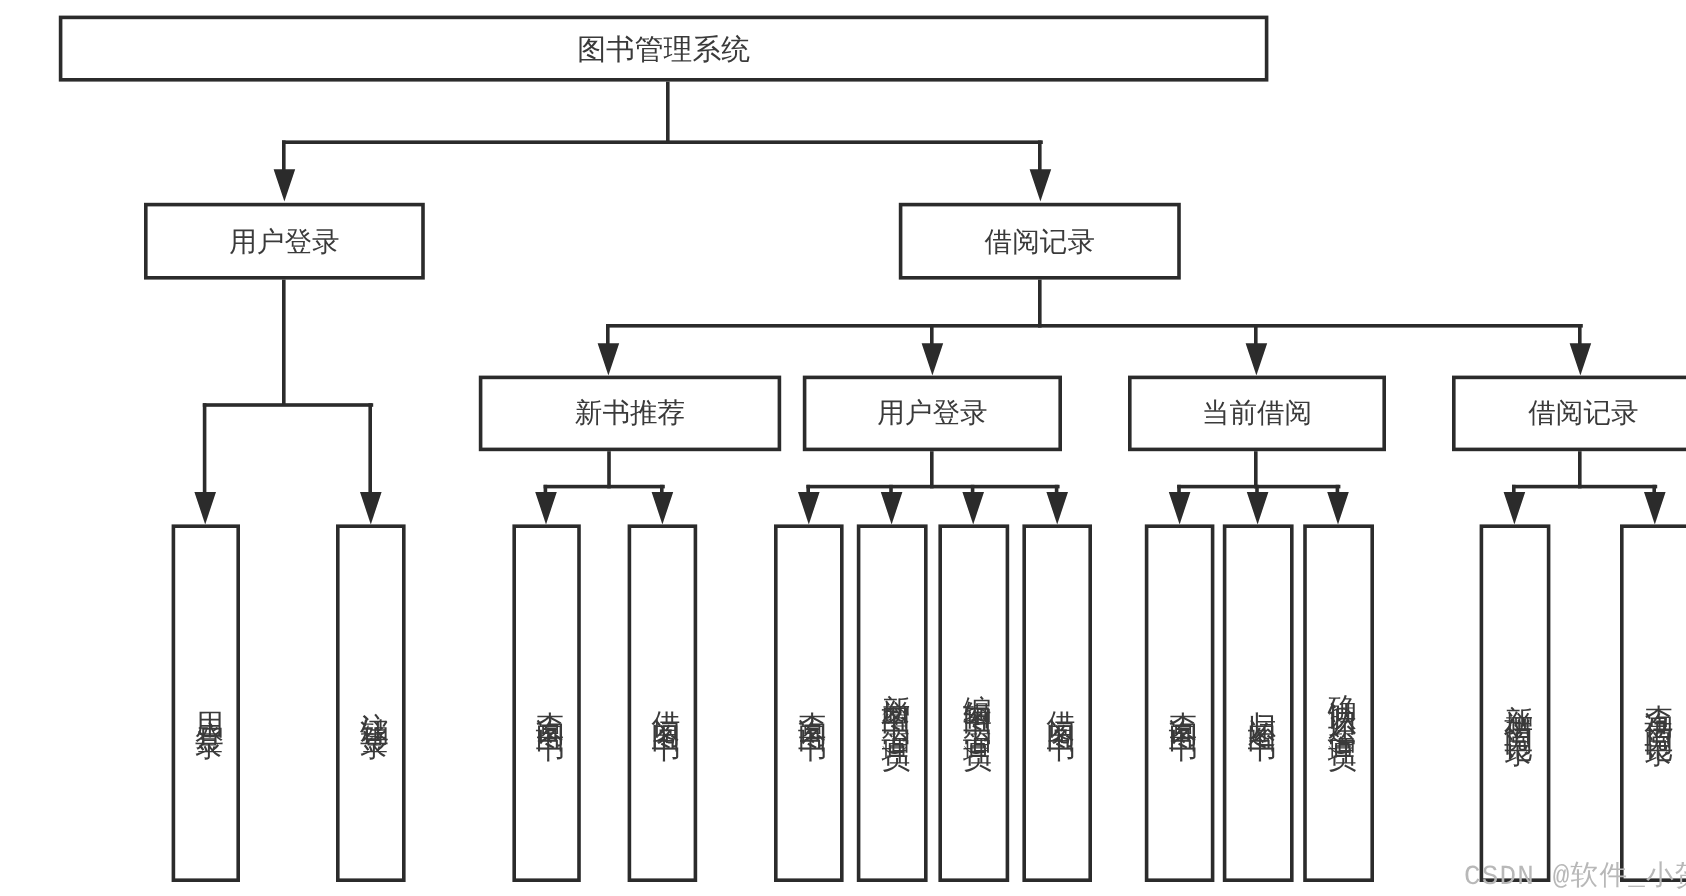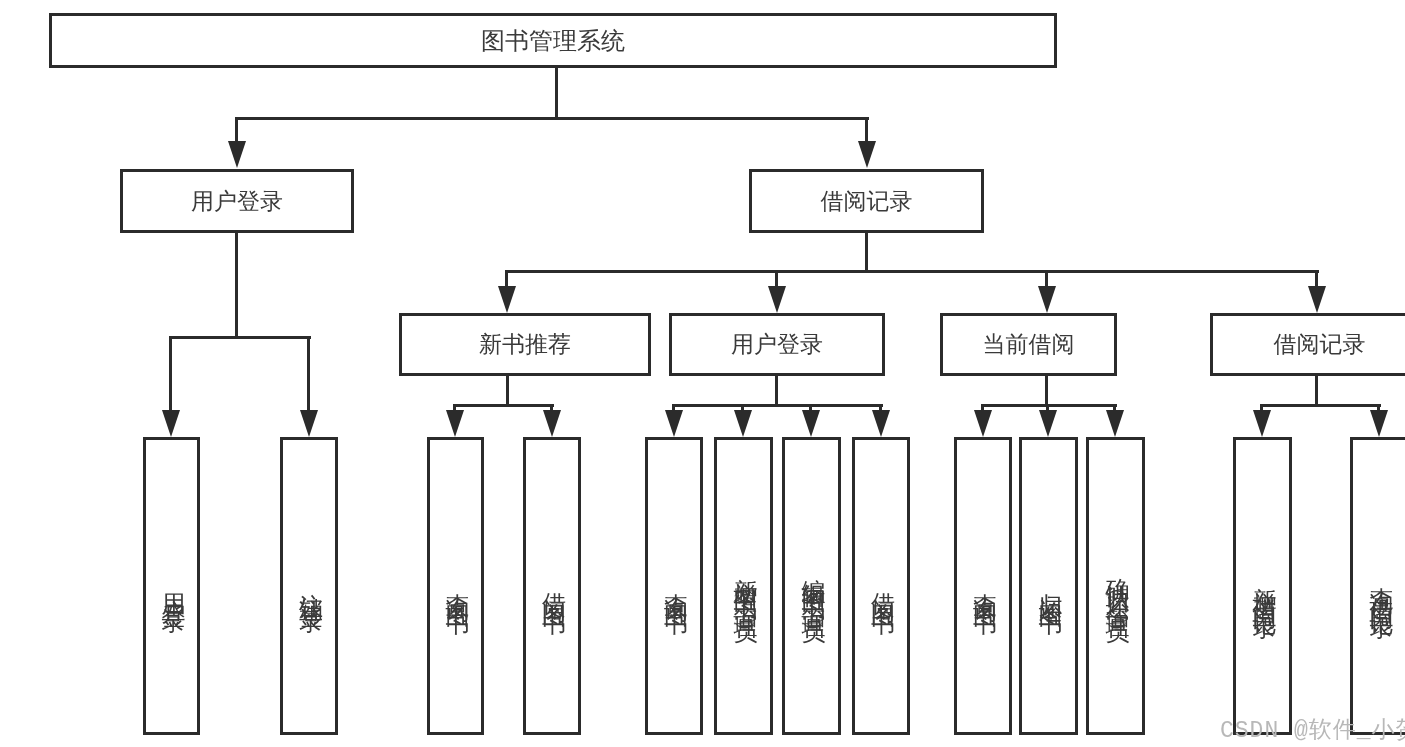--- a/index.html
+++ b/index.html
@@ -81,21 +81,21 @@
   <div class="ah" style="left:461px;top:286px"></div>
   <div class="vl" style="left:738px;top:270px;height:18px"></div>
   <div class="ah" style="left:731px;top:286px"></div>
   <div class="vl" style="left:1008px;top:270px;height:18px"></div>
   <div class="ah" style="left:1001px;top:286px"></div>
   <div class="vl" style="left:1278px;top:270px;height:18px"></div>
   <div class="ah" style="left:1271px;top:286px"></div>
 
   <div class="box" style="left:362px;top:313px;width:252px;height:63px">新书推荐</div>
   <div class="box" style="left:632px;top:313px;width:216px;height:63px">用户登录</div>
-  <div class="box" style="left:903px;top:313px;width:177px;height:63px">当前借阅</div>
+  <div class="box" style="left:903px;top:313px;width:215px;height:63px">当前借阅</div>
   <div class="box" style="left:1173px;top:313px;width:219px;height:63px">借阅记录</div>
 
   <div class="vl" style="left:469px;top:376px;height:31px"></div>
   <div class="hl" style="left:416px;top:404px;width:101px"></div>
   <div class="vl" style="left:416px;top:404px;height:8px"></div>
   <div class="ah" style="left:409px;top:410px"></div>
   <div class="vl" style="left:513px;top:404px;height:8px"></div>
   <div class="ah" style="left:506px;top:410px"></div>
 
   <div class="vl" style="left:738px;top:376px;height:31px"></div>

